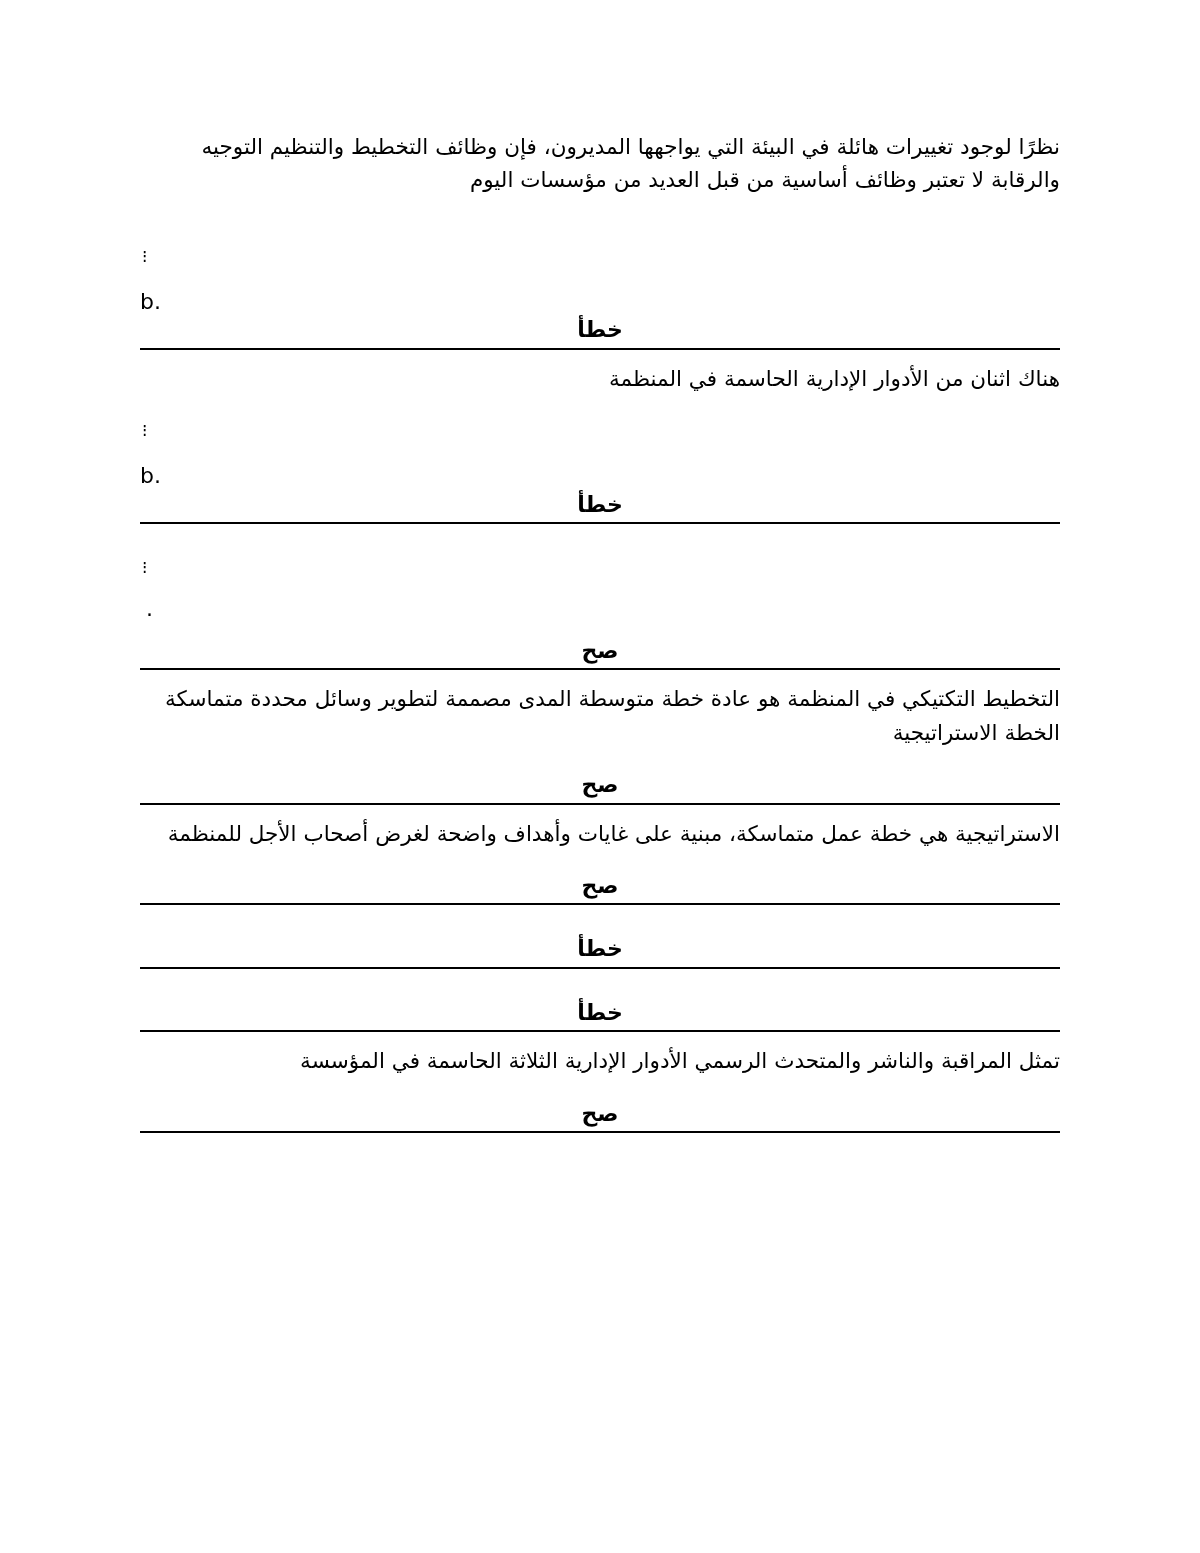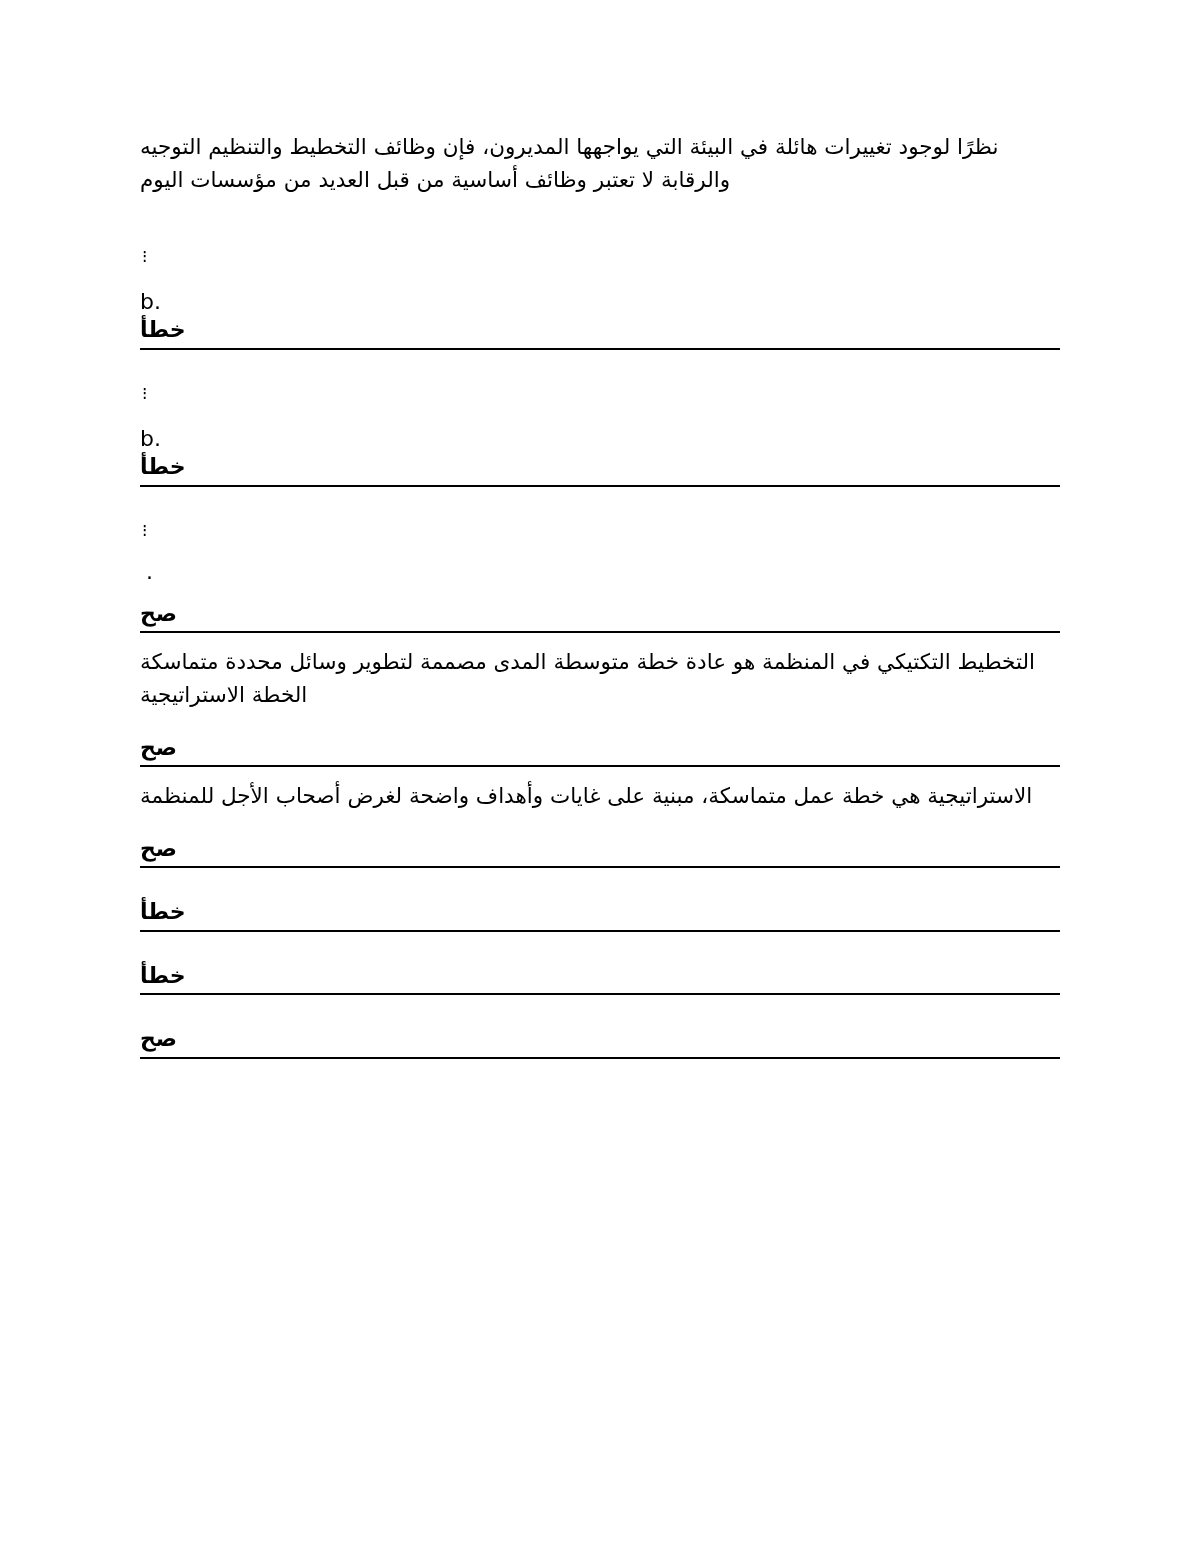--- a/index.html
+++ b/index.html
@@ -18,21 +18,21 @@
   .page {
     box-sizing: border-box;
     width: 1200px;
     min-height: 1553px;
     padding: 130px 140px 60px 140px;
     direction: rtl;
   }
   .para {
     font-size: 21.5px;
     line-height: 1.55;
-    text-align: left;
+    text-align: right;
     margin: 0 0 4px 0;
     font-weight: 500;
   }
   .para.intro {
     margin-bottom: 46px;
   }
   .mark-line {
     text-align: left;
     direction: ltr;
     font-size: 20px;
@@ -48,21 +48,21 @@
     text-align: left;
     direction: ltr;
     font-size: 22px;
     line-height: 1.3;
     margin: 0;
     font-weight: 500;
   }
   .answer {
     font-size: 22px;
     font-weight: 700;
-    text-align: left;
+    text-align: center;
     margin: 0;
     padding-bottom: 2px;
     line-height: 1.25;
   }
   .rule {
     border: none;
     border-top: 2.5px solid #000000;
     margin: 2px 0 12px 0;
     height: 0;
   }
@@ -85,20 +85,21 @@
 <div class="page">
 
   <p class="para intro">نظرًا لوجود تغييرات هائلة في البيئة التي يواجهها المديرون، فإن وظائف التخطيط والتنظيم التوجيه والرقابة لا تعتبر وظائف أساسية من قبل العديد من مؤسسات اليوم</p>
 
   <div class="q-block">
     <p class="mark-line"><span class="glyph">⁝</span></p>
     <div class="spacer-sm"></div>
     <p class="opt-b">b.</p>
     <p class="answer">خطأ</p>
     <hr class="rule">
+    <p class="para">هناك اثنان من الأدوار الإدارية الحاسمة في المنظمة</p>
   </div>
 
   <div class="spacer-sm"></div>
 
   <div class="q-block">
     <p class="mark-line"><span class="glyph">⁝</span></p>
     <div class="spacer-sm"></div>
     <p class="opt-b">b.</p>
     <p class="answer">خطأ</p>
     <hr class="rule">
@@ -136,20 +137,21 @@
   <div class="q-block">
     <p class="answer">خطأ</p>
     <hr class="rule">
   </div>
 
   <div class="spacer-sm"></div>
 
   <div class="q-block">
     <p class="answer">خطأ</p>
     <hr class="rule">
+    <p class="para">تمثل المراقبة والناشر والمتحدث الرسمي الأدوار الإدارية الثلاثة الحاسمة في المؤسسة</p>
   </div>
 
   <div class="spacer-sm"></div>
 
   <div class="q-block">
     <p class="answer">صح</p>
     <hr class="rule">
   </div>
 
 </div>

